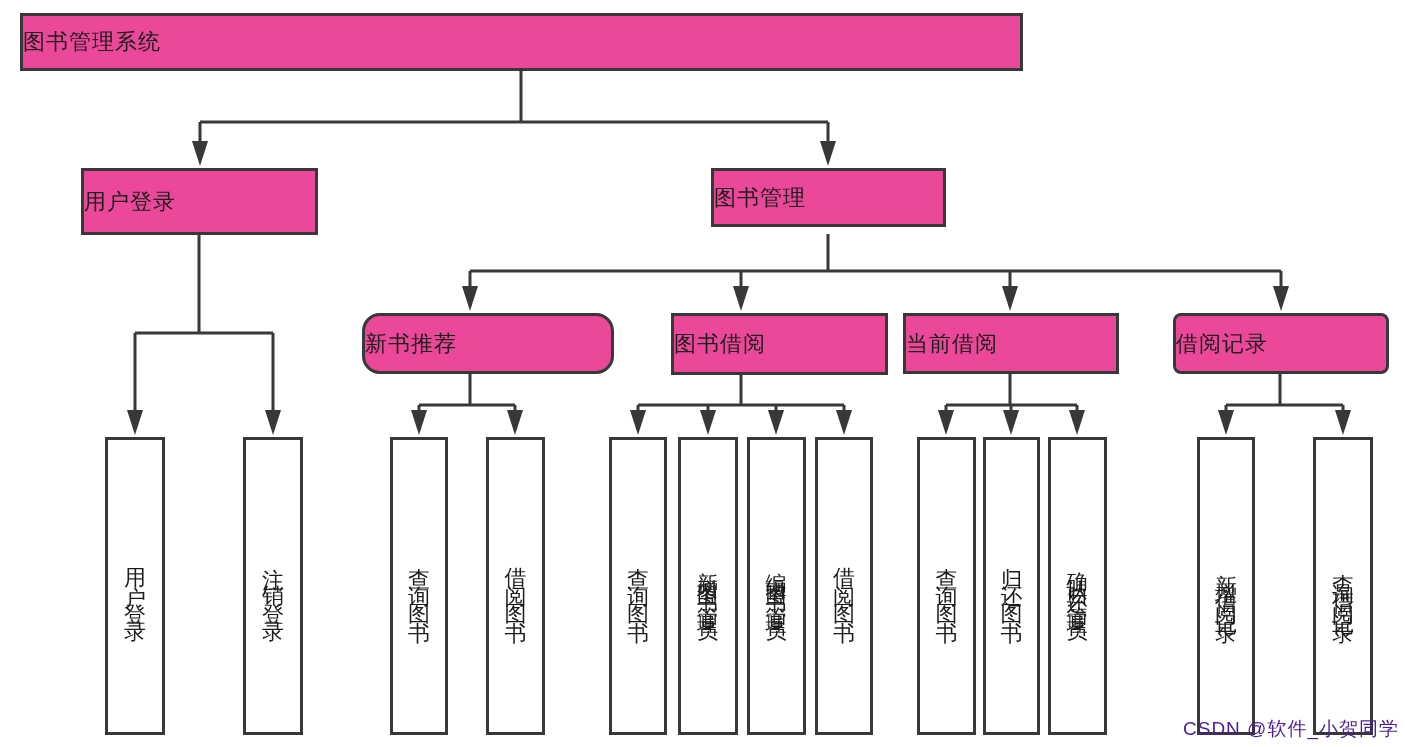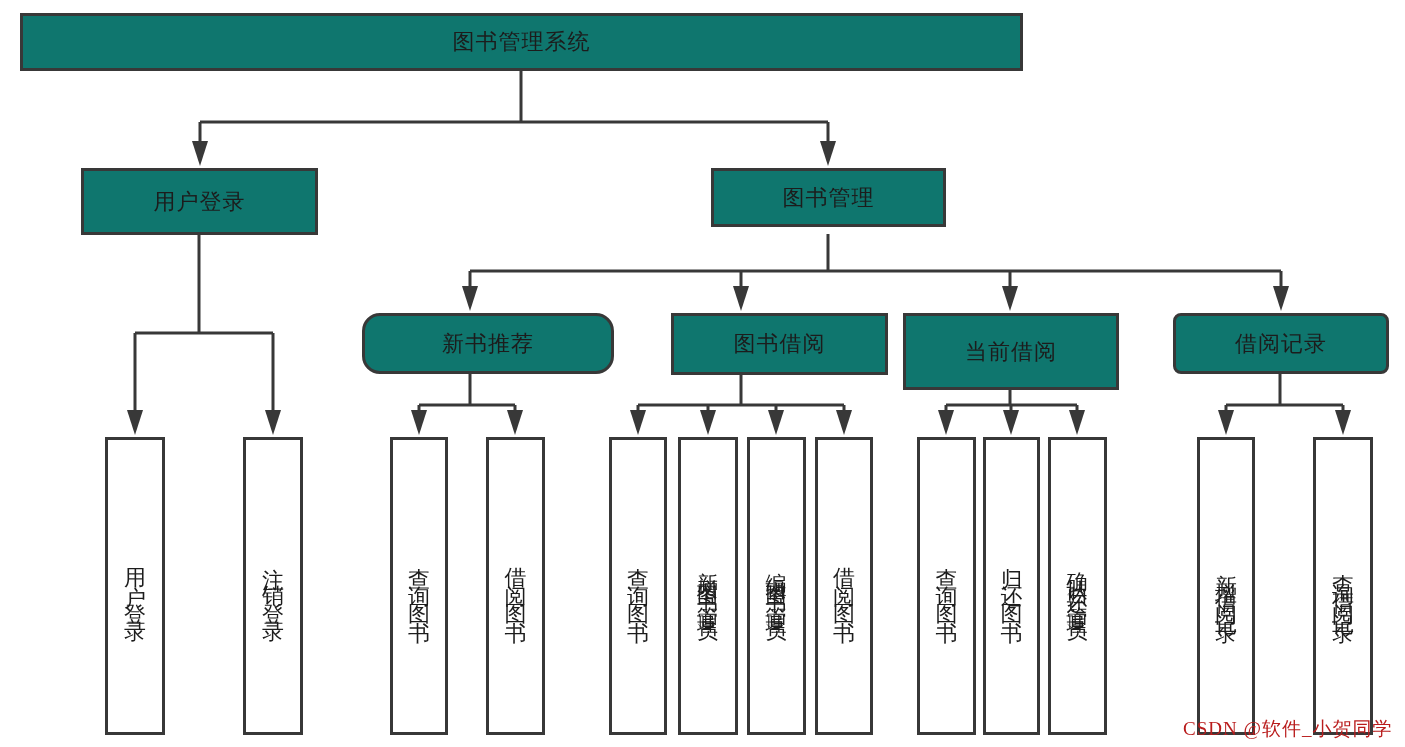--- a/index.html
+++ b/index.html
@@ -14,24 +14,24 @@
   }
   #wires {
     position: absolute;
     left: 0; top: 0;
     width: 1405px; height: 747px;
   }
   .hbox {
     position: absolute;
     box-sizing: border-box;
     border: 3px solid #383838;
-    background: #0f766e;
+    background: #ec4899;
     display: flex;
     align-items: center;
-    justify-content: center;
+    justify-content: flex-start;
     font-size: 22px;
     letter-spacing: 1px;
     white-space: nowrap;
   }
   .vbox {
     position: absolute;
     box-sizing: border-box;
     border: 3px solid #383838;
     background: #ffffff;
     top: 437px;
@@ -47,24 +47,23 @@
     line-height: 1;
   }
   .len4 { font-size: 22px; letter-spacing: 18px; }
   .len6 { font-size: 22px; letter-spacing: 10px; }
   .len9 { font-size: 21px; letter-spacing: 7px; }
   #watermark {
     position: absolute;
     left: 1183px;
     top: 716px;
     font-size: 19px;
-    color: #b91c1c;
+    color: #4c1d95;
     letter-spacing: 1px;
     white-space: nowrap;
-    font-family: Liberation Serif, serif;
   }
 </style>
 </head>
 <body>
 
 <div id="stage">
 
   <svg id="wires" viewBox="0 0 1405 747" xmlns="http://www.w3.org/2000/svg">
     <g stroke="#383838" stroke-width="3" fill="none">
 
@@ -115,21 +114,21 @@
   <div class="hbox" style="left:711px; top:168px; width:235px; height:59px;font-family:Liberation Mono, monospace;">
     <span>图书管理</span>
   </div>
 
   <div class="hbox" style="left:362px; top:313px; width:252px; height:61px;border-radius:18px;">
     <span>新书推荐</span>
   </div>
   <div class="hbox" style="left:633px; top:313px; width:217px; height:62px;margin-left:38px;">
     <span>图书借阅</span>
   </div>
-  <div class="hbox" style="left:903px; top:313px; width:216px; height:77px;">
+  <div class="hbox" style="left:903px; top:313px; width:216px; height:61px;">
     <span>当前借阅</span>
   </div>
   <div class="hbox" style="left:1173px; top:313px; width:216px; height:61px;border-radius:8px;">
     <span>借阅记录</span>
   </div>
 
   <div class="vbox" style="left:105px; width:60px;">
     <span class="vtext len4">用户登录</span>
   </div>
   <div class="vbox" style="left:243px; width:60px;">

